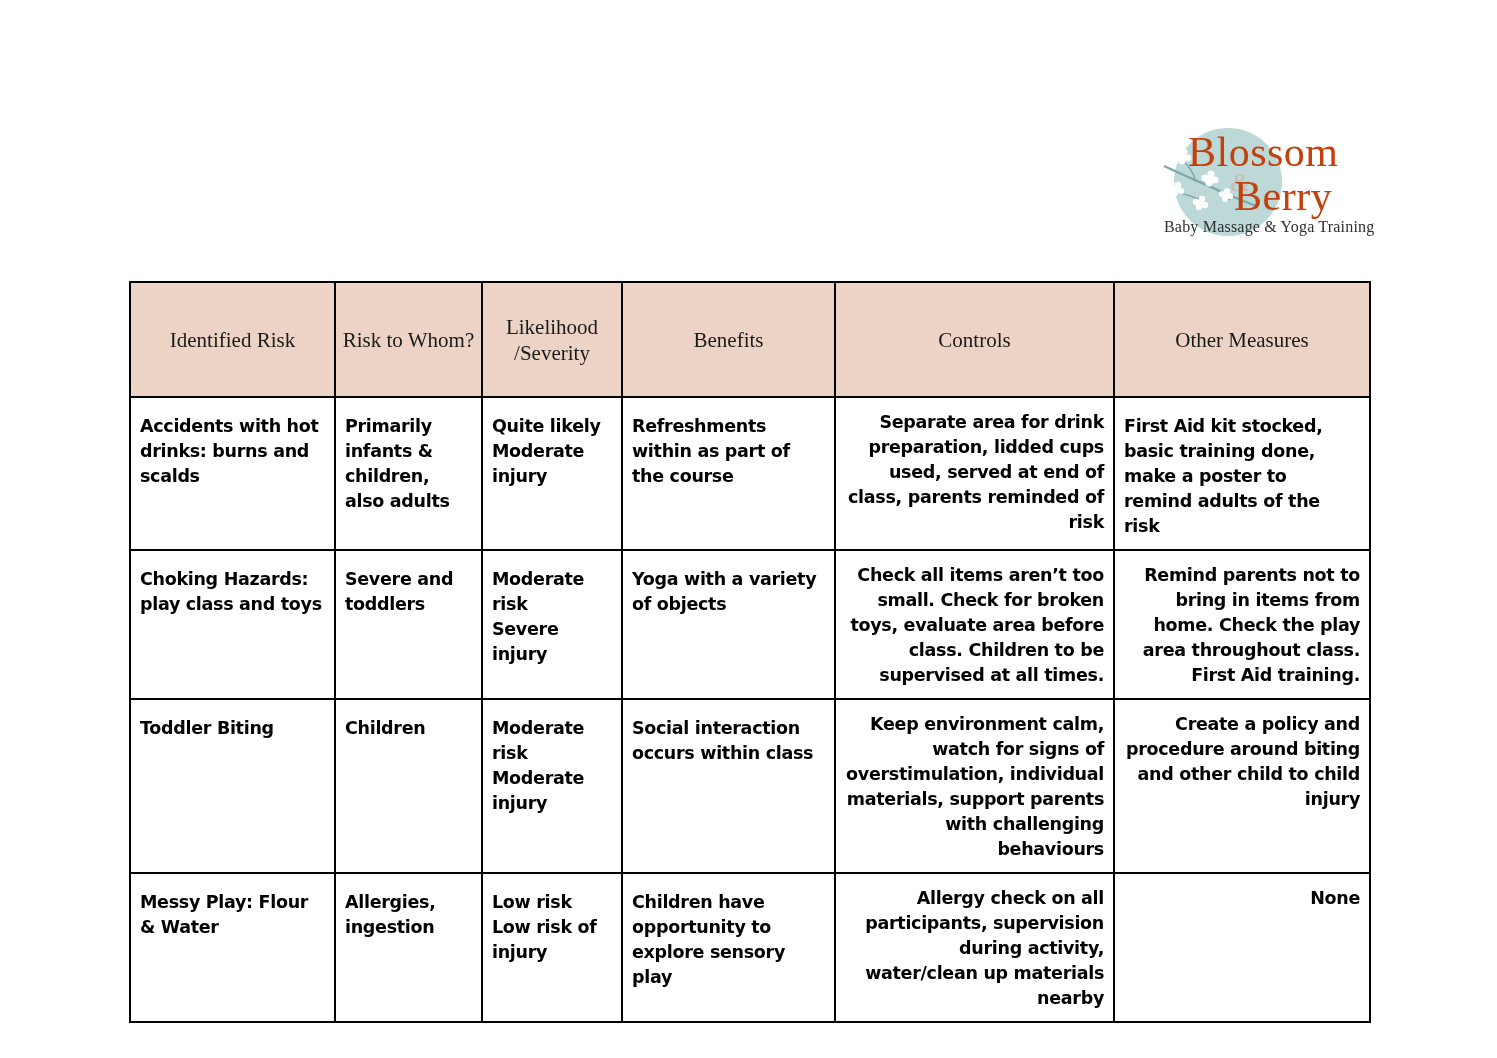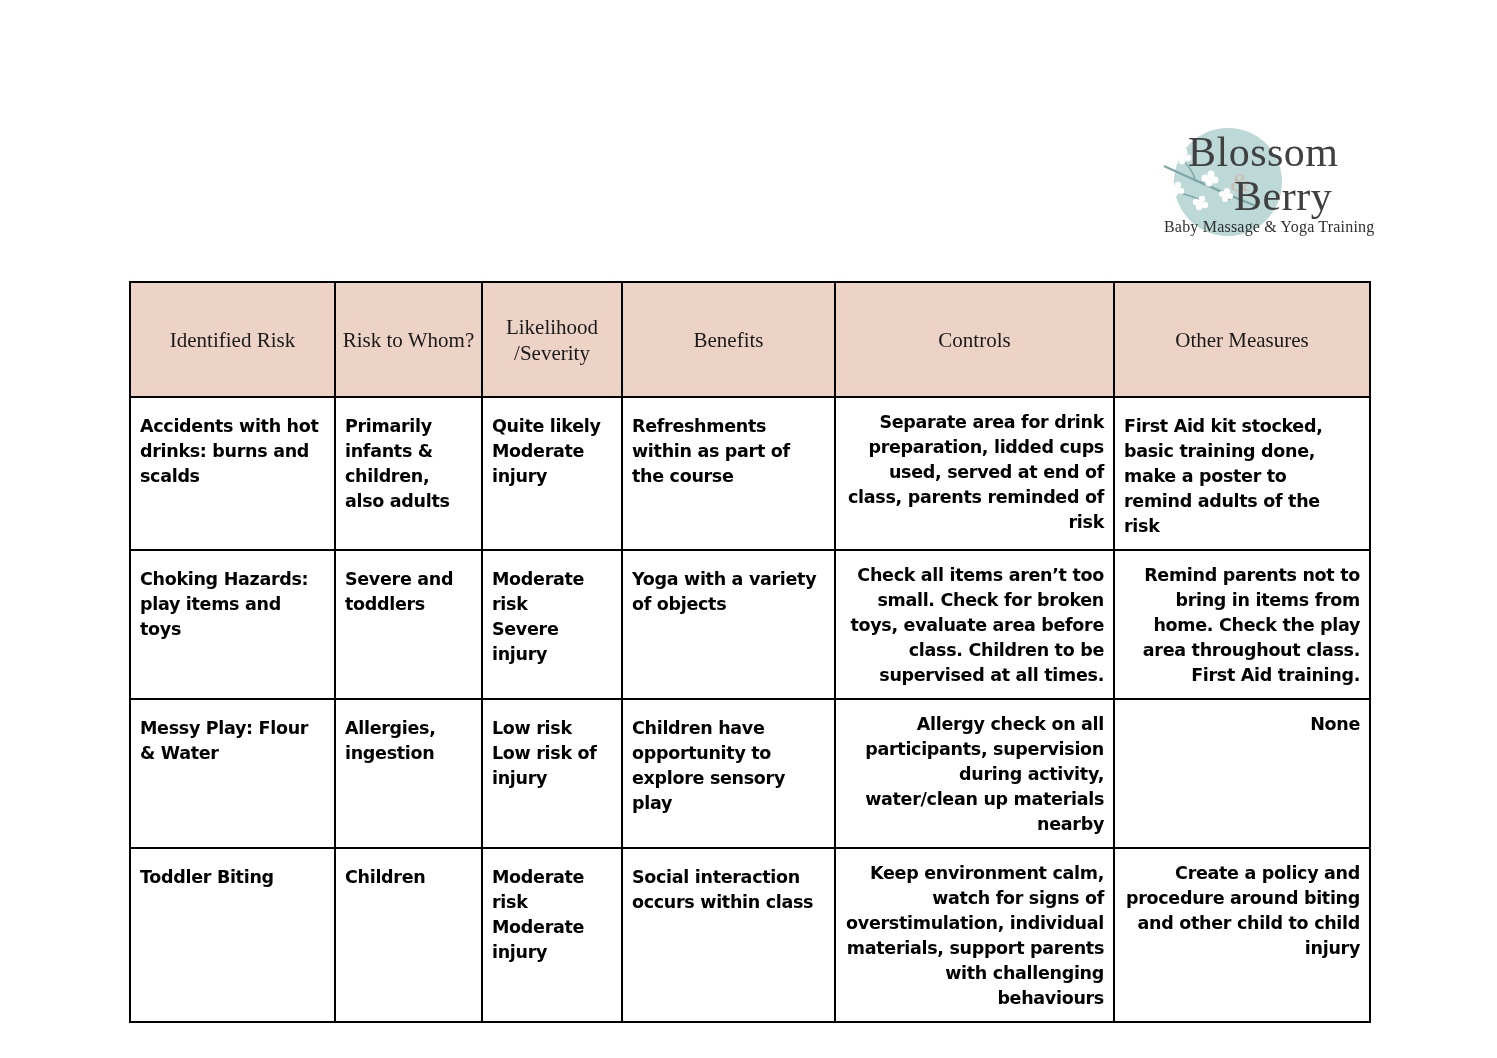--- a/index.html
+++ b/index.html
@@ -64,21 +64,21 @@
   #logo-wordmark {
     position: absolute;
     left: 0;
     top: 0;
     width: 208px;
     height: 114px;
   }
   .logo-line {
     position: absolute;
     font-family: "Liberation Serif", serif;
-    color: #404040;
+    color: #c2410c;
     white-space: nowrap;
   }
   #logo-blossom {
     left: 36px;
     top: 4px;
     font-size: 42px;
     line-height: 44px;
     letter-spacing: 0.5px;
   }
   #logo-amp {
@@ -273,40 +273,62 @@
       <td class="top-align">
         <span class="cell-text">Separate area for drink preparation, lidded cups used, served at end of class, parents reminded of risk</span>
       </td>
       <td class="mid-pad-sm">
         <span class="cell-text">First Aid kit stocked, basic training done, make a poster to remind adults of the risk</span>
       </td>
     </tr>
 
     <tr data-row="1">
       <td class="mid-pad-sm">
-        <span class="cell-text">Choking Hazards: play items and toys</span>
+        <span class="cell-text">Choking Hazards: play class and toys</span>
       </td>
       <td class="mid-pad-sm">
         <span class="cell-text">Severe and toddlers</span>
       </td>
       <td class="mid-pad-sm">
         <span class="cell-text">Moderate risk
 Severe injury</span>
       </td>
       <td class="mid-pad-sm">
         <span class="cell-text">Yoga with a variety of objects</span>
       </td>
       <td class="top-align">
         <span class="cell-text">Check all items aren’t too small. Check for broken toys, evaluate area before class. Children to be supervised at all times.</span>
       </td>
       <td class="top-align">
         <span class="cell-text">Remind parents not to bring in items from home. Check the play area throughout class. First Aid training.</span>
       </td>
     </tr>
 
+    <tr data-row="2">
+      <td class="mid-pad-sm">
+        <span class="cell-text">Toddler Biting</span>
+      </td>
+      <td class="mid-pad-sm">
+        <span class="cell-text">Children</span>
+      </td>
+      <td class="mid-pad-sm">
+        <span class="cell-text">Moderate risk
+Moderate injury</span>
+      </td>
+      <td class="mid-pad-sm">
+        <span class="cell-text">Social interaction occurs within class</span>
+      </td>
+      <td class="top-align">
+        <span class="cell-text">Keep environment calm, watch for signs of overstimulation, individual materials, support parents with challenging behaviours</span>
+      </td>
+      <td class="top-align">
+        <span class="cell-text">Create a policy and procedure around biting and other child to child injury</span>
+      </td>
+    </tr>
+
     <tr data-row="3">
       <td class="mid-pad-sm">
         <span class="cell-text">Messy Play: Flour &amp; Water</span>
       </td>
       <td class="mid-pad-sm">
         <span class="cell-text">Allergies, ingestion</span>
       </td>
       <td class="mid-pad-sm">
         <span class="cell-text">Low risk
 Low risk of injury</span>
@@ -315,36 +337,14 @@
         <span class="cell-text">Children have opportunity to explore sensory play</span>
       </td>
       <td class="top-align">
         <span class="cell-text">Allergy check on all participants, supervision during activity, water/clean up materials nearby</span>
       </td>
       <td class="top-align">
         <span class="cell-text">None</span>
       </td>
     </tr>
 
-    <tr data-row="2">
-      <td class="mid-pad-sm">
-        <span class="cell-text">Toddler Biting</span>
-      </td>
-      <td class="mid-pad-sm">
-        <span class="cell-text">Children</span>
-      </td>
-      <td class="mid-pad-sm">
-        <span class="cell-text">Moderate risk
-Moderate injury</span>
-      </td>
-      <td class="mid-pad-sm">
-        <span class="cell-text">Social interaction occurs within class</span>
-      </td>
-      <td class="top-align">
-        <span class="cell-text">Keep environment calm, watch for signs of overstimulation, individual materials, support parents with challenging behaviours</span>
-      </td>
-      <td class="top-align">
-        <span class="cell-text">Create a policy and procedure around biting and other child to child injury</span>
-      </td>
-    </tr>
-
   </tbody>
 </table>
 
 </body></html>

